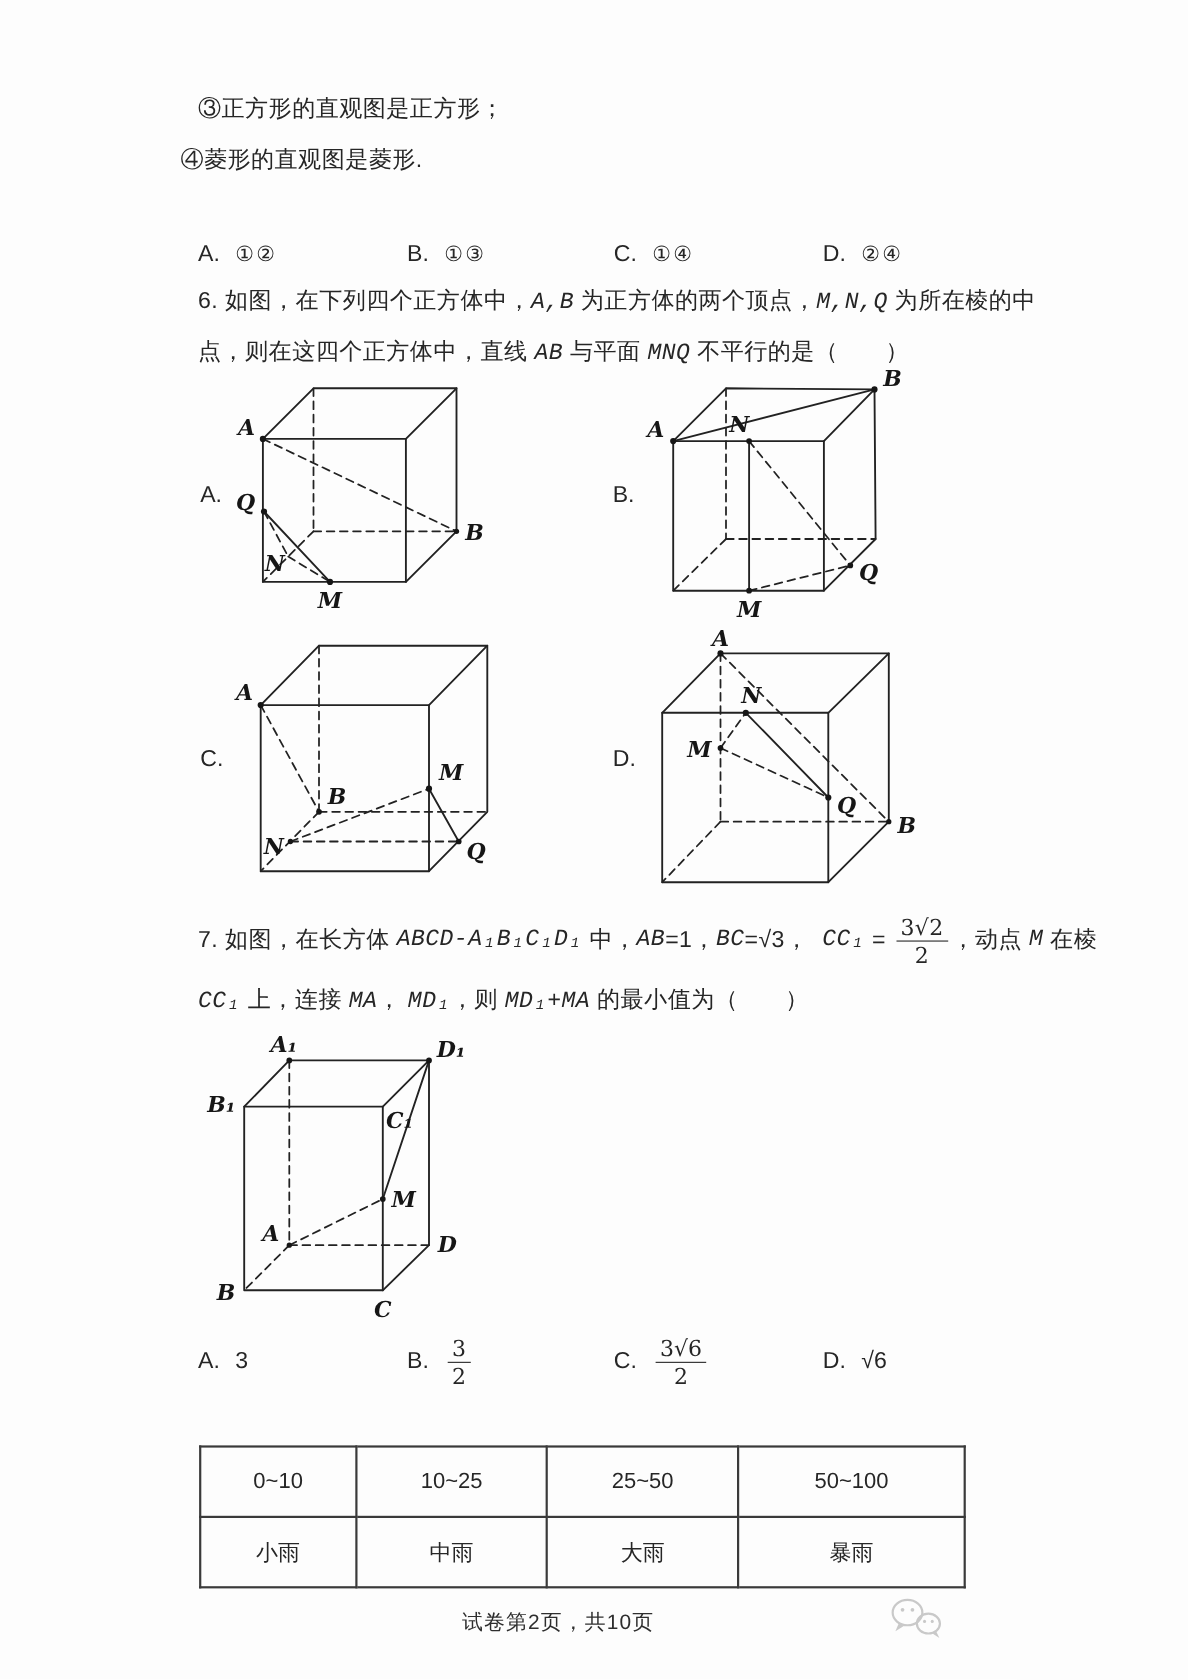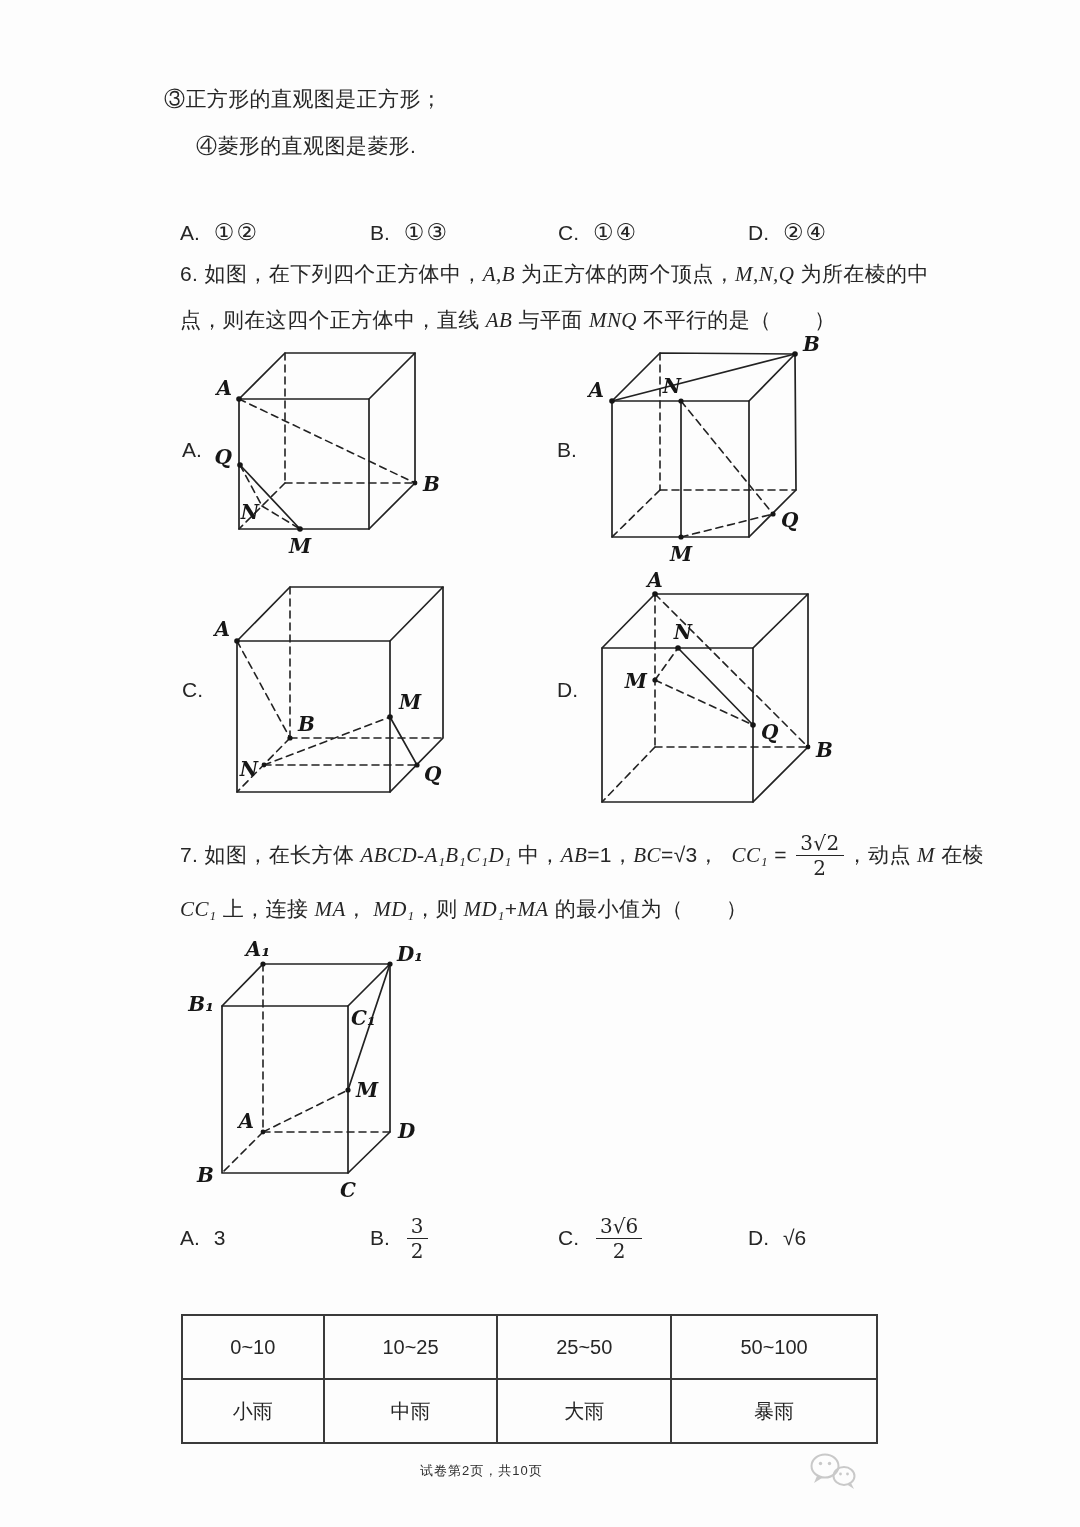--- a/index.html
+++ b/index.html
@@ -1,49 +1,49 @@
 <!DOCTYPE html>
 <html><head>
 <meta charset="utf-8">
 <style>
   html,body{margin:0;padding:0;background:#ffffff;}
   .page{position:relative;width:1080px;height:1527px;background:#fdfdfd;
         font-family:"Liberation Sans",sans-serif;color:#262626;overflow:hidden;}
   .line{position:absolute;font-size:21px;line-height:26px;white-space:nowrap;letter-spacing:.4px;}
-  .m{font-family:Liberation Serif, serif;font-style:italic;}
+  .m{font-family:Liberation Mono, monospace;font-style:italic;}
   .fline{display:flex;align-items:center;}
   .fline span{white-space:pre;}
   .frac{display:inline-flex;flex-direction:column;align-items:center;line-height:1.1;
         font-family:"DejaVu Serif","Liberation Serif",serif;font-size:20px;margin:0 3px;vertical-align:middle;justify-content:space-between;}
   .frac .num{border-bottom:1.6px solid #262626;padding:0 4px 1px 4px;}
   .frac .den{padding-top:1px;}
   .opt{position:absolute;font-size:21px;white-space:nowrap;display:flex;align-items:center;}
   .opt .letter{margin-right:14px;}
-  .opt .circ{font-size:23px;letter-spacing:2px;}
+  .opt .circ{font-size:19px;letter-spacing:2px;}
   .figlabel{position:absolute;font-size:21px;color:#262626;}
   svg{position:absolute;overflow:visible;}
   svg text{font-family:"DejaVu Serif","Liberation Serif",serif;font-style:italic;font-weight:bold;
            font-size:20px;fill:#161616;}
   .edge{stroke:#222;stroke-width:1.7;fill:none;stroke-linejoin:round;stroke-linecap:round;}
   .dash{stroke:#222;stroke-width:1.6;fill:none;stroke-dasharray:7 5;stroke-linecap:round;}
   .dot{fill:#161616;}
   table.rain{position:absolute;left:181px;top:1314px;width:697px;border-collapse:collapse;}
   table.rain td{border:2px solid #3a3a3a;height:60px;text-align:center;font-size:20px;color:#262626;}
-  .footer{position:absolute;top:1462px;left:420px;font-size:13px;color:#2e2e2e;letter-spacing:1px;}
+  .footer{position:absolute;top:1462px;left:420px;font-size:19px;color:#2e2e2e;letter-spacing:1px;}
   .watermark{position:absolute;top:1450px;left:808px;display:flex;align-items:center;color:#c6c6c6;}
   .watermark .wmtext{font-size:28px;letter-spacing:2px;text-shadow:1px 1px 0 #fff;}
   .wmicon{position:relative;width:52px;height:46px;margin-right:6px;}
 </style>
 </head>
 <body>
 
 <div class="page">
 
-  <div class="line" style="top:86px;left:164px">③正方形的直观图是正方形；</div>
-  <div class="line" style="top:133px;left:196px">④菱形的直观图是菱形.</div>
+  <div class="line" style="top:86px;left:180px">③正方形的直观图是正方形；</div>
+  <div class="line" style="top:133px;left:164px">④菱形的直观图是菱形.</div>
 
   <div class="opt" style="top:219px;left:180px">
     <span class="letter">A.</span>
     <span class="circ">①②</span>
   </div>
   <div class="opt" style="top:219px;left:370px">
     <span class="letter">B.</span>
     <span class="circ">①③</span>
   </div>
   <div class="opt" style="top:219px;left:558px">

